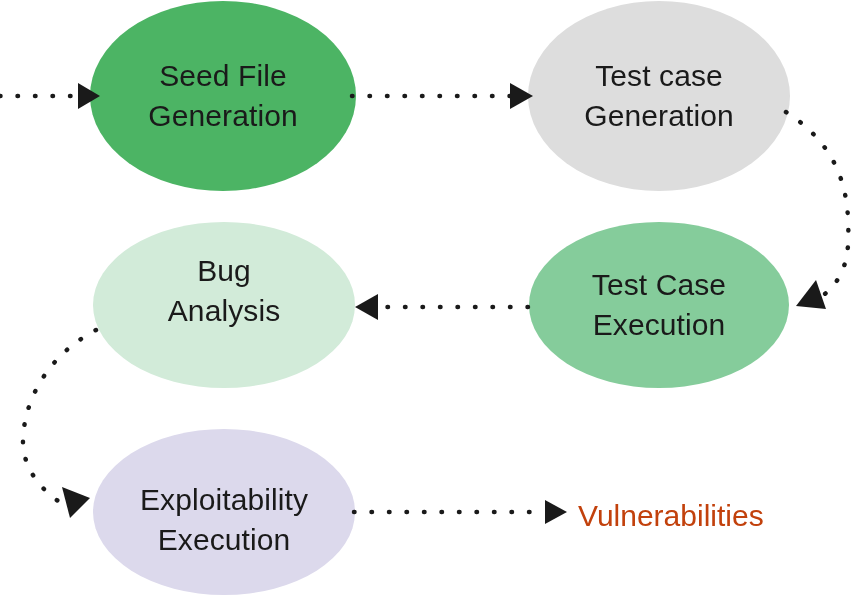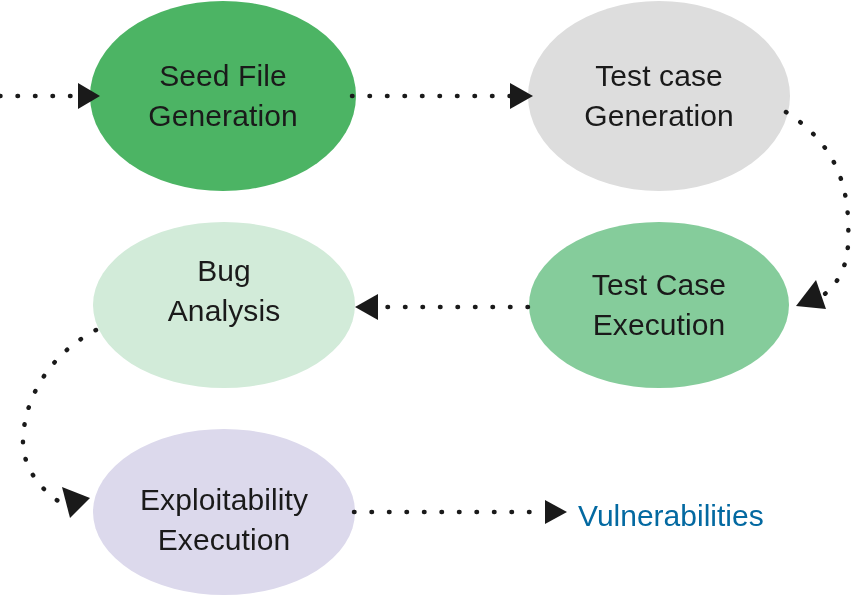--- a/index.html
+++ b/index.html
@@ -37,21 +37,21 @@
     font-family: "Liberation Sans", sans-serif;
     font-size: 30px;
     line-height: 1.32;
     letter-spacing: 0.1px;
     pointer-events: none;
     white-space: nowrap;
   }
   .node-label span { display: block; }
   .plain-label {
     position: absolute;
-    color: #0369a1;
+    color: #c2410c;
     font-family: "Liberation Sans", sans-serif;
     font-size: 30px;
     line-height: 1.32;
     white-space: nowrap;
   }
 </style>
 </head>
 <body>
 
 <div id="diagram-root">

